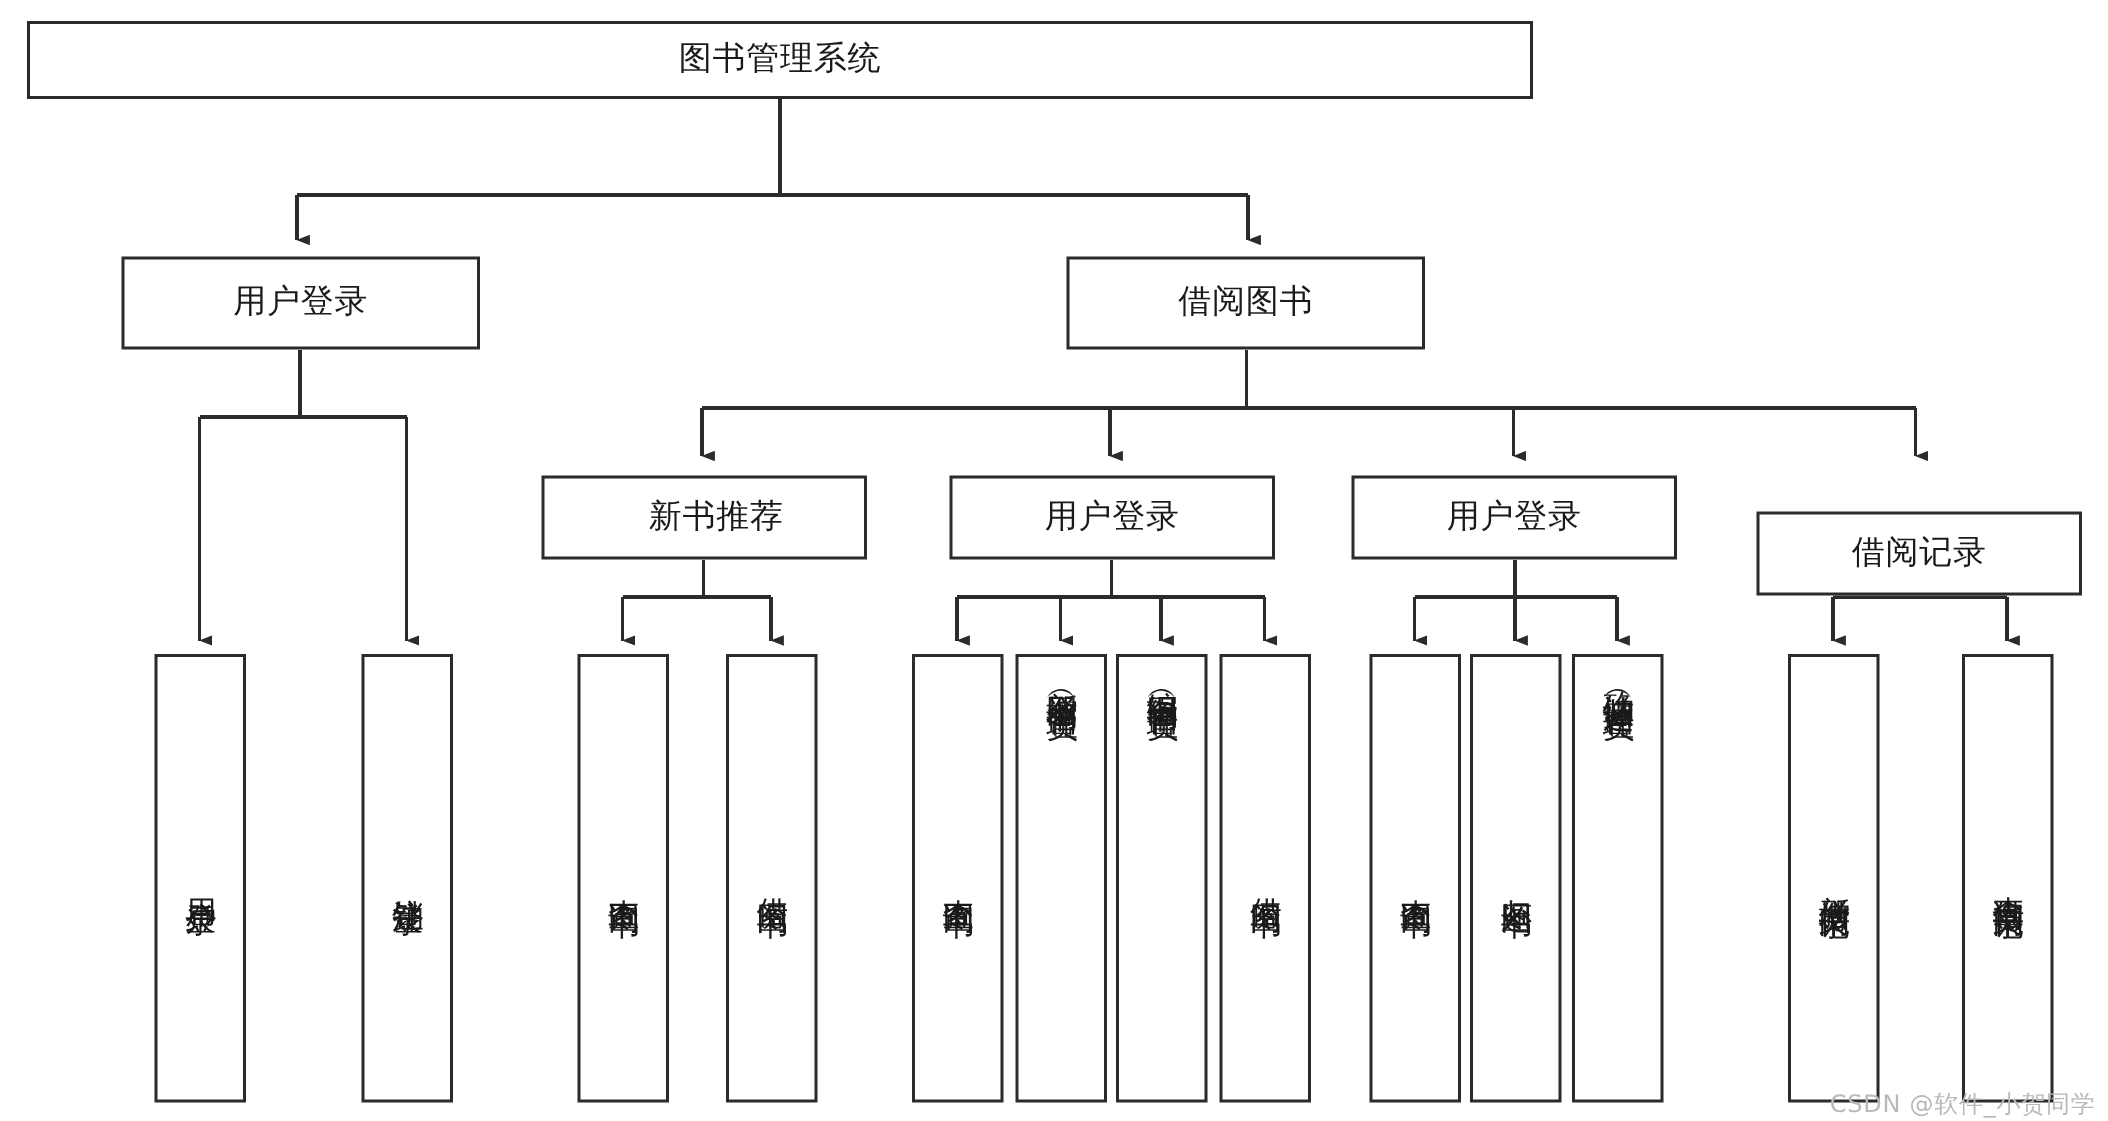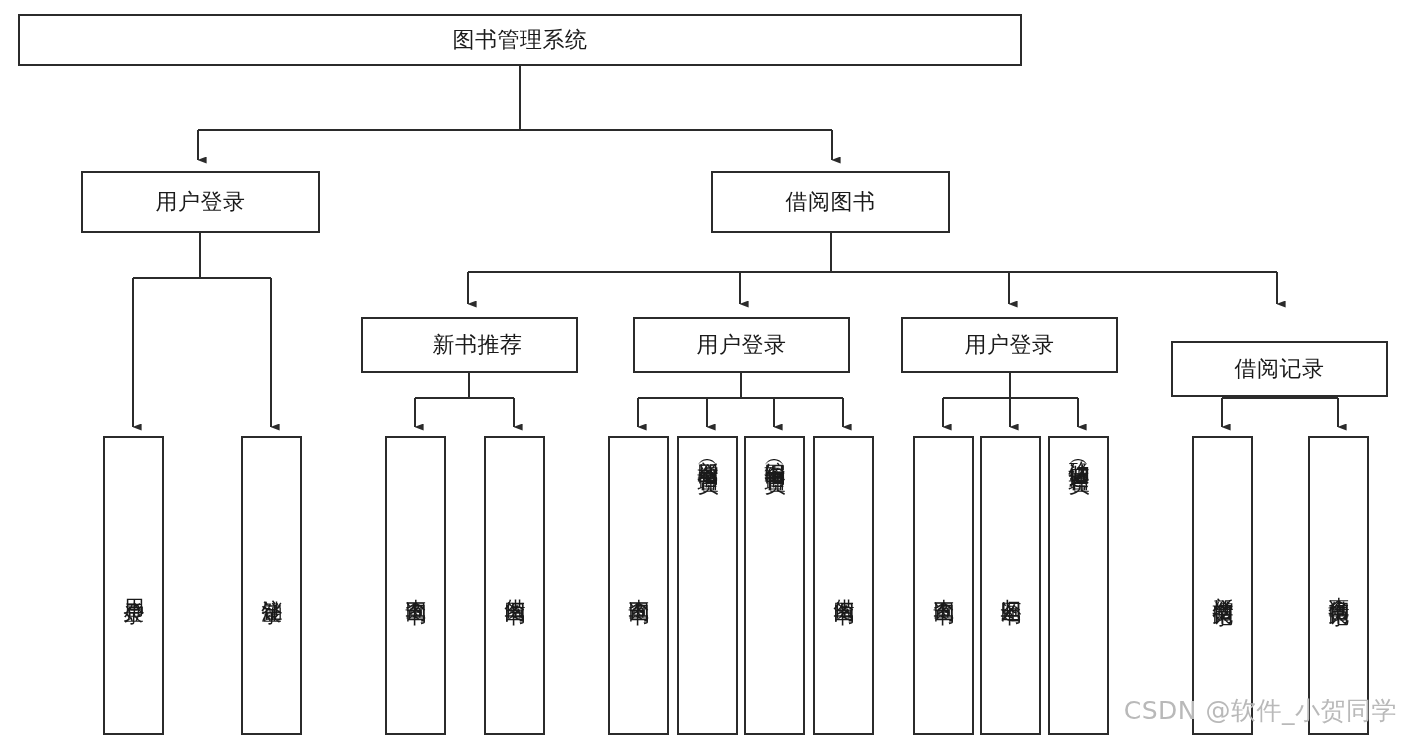--- a/index.html
+++ b/index.html
@@ -61,22 +61,22 @@
     position: absolute;
     left: 0;
     top: 0;
     width: 1405px;
     height: 747px;
     pointer-events: none;
   }
   #watermark {
     position: absolute;
     right: 8px;
-    bottom: 20px;
-    font-size: 25px;
+    bottom: 0;
+    font-size: 16px;
     color: #b9b9b9;
     white-space: nowrap;
     letter-spacing: 0.5px;
   }
 </style>
 </head>
 <body>
 
 <div id="diagram-root">
 

